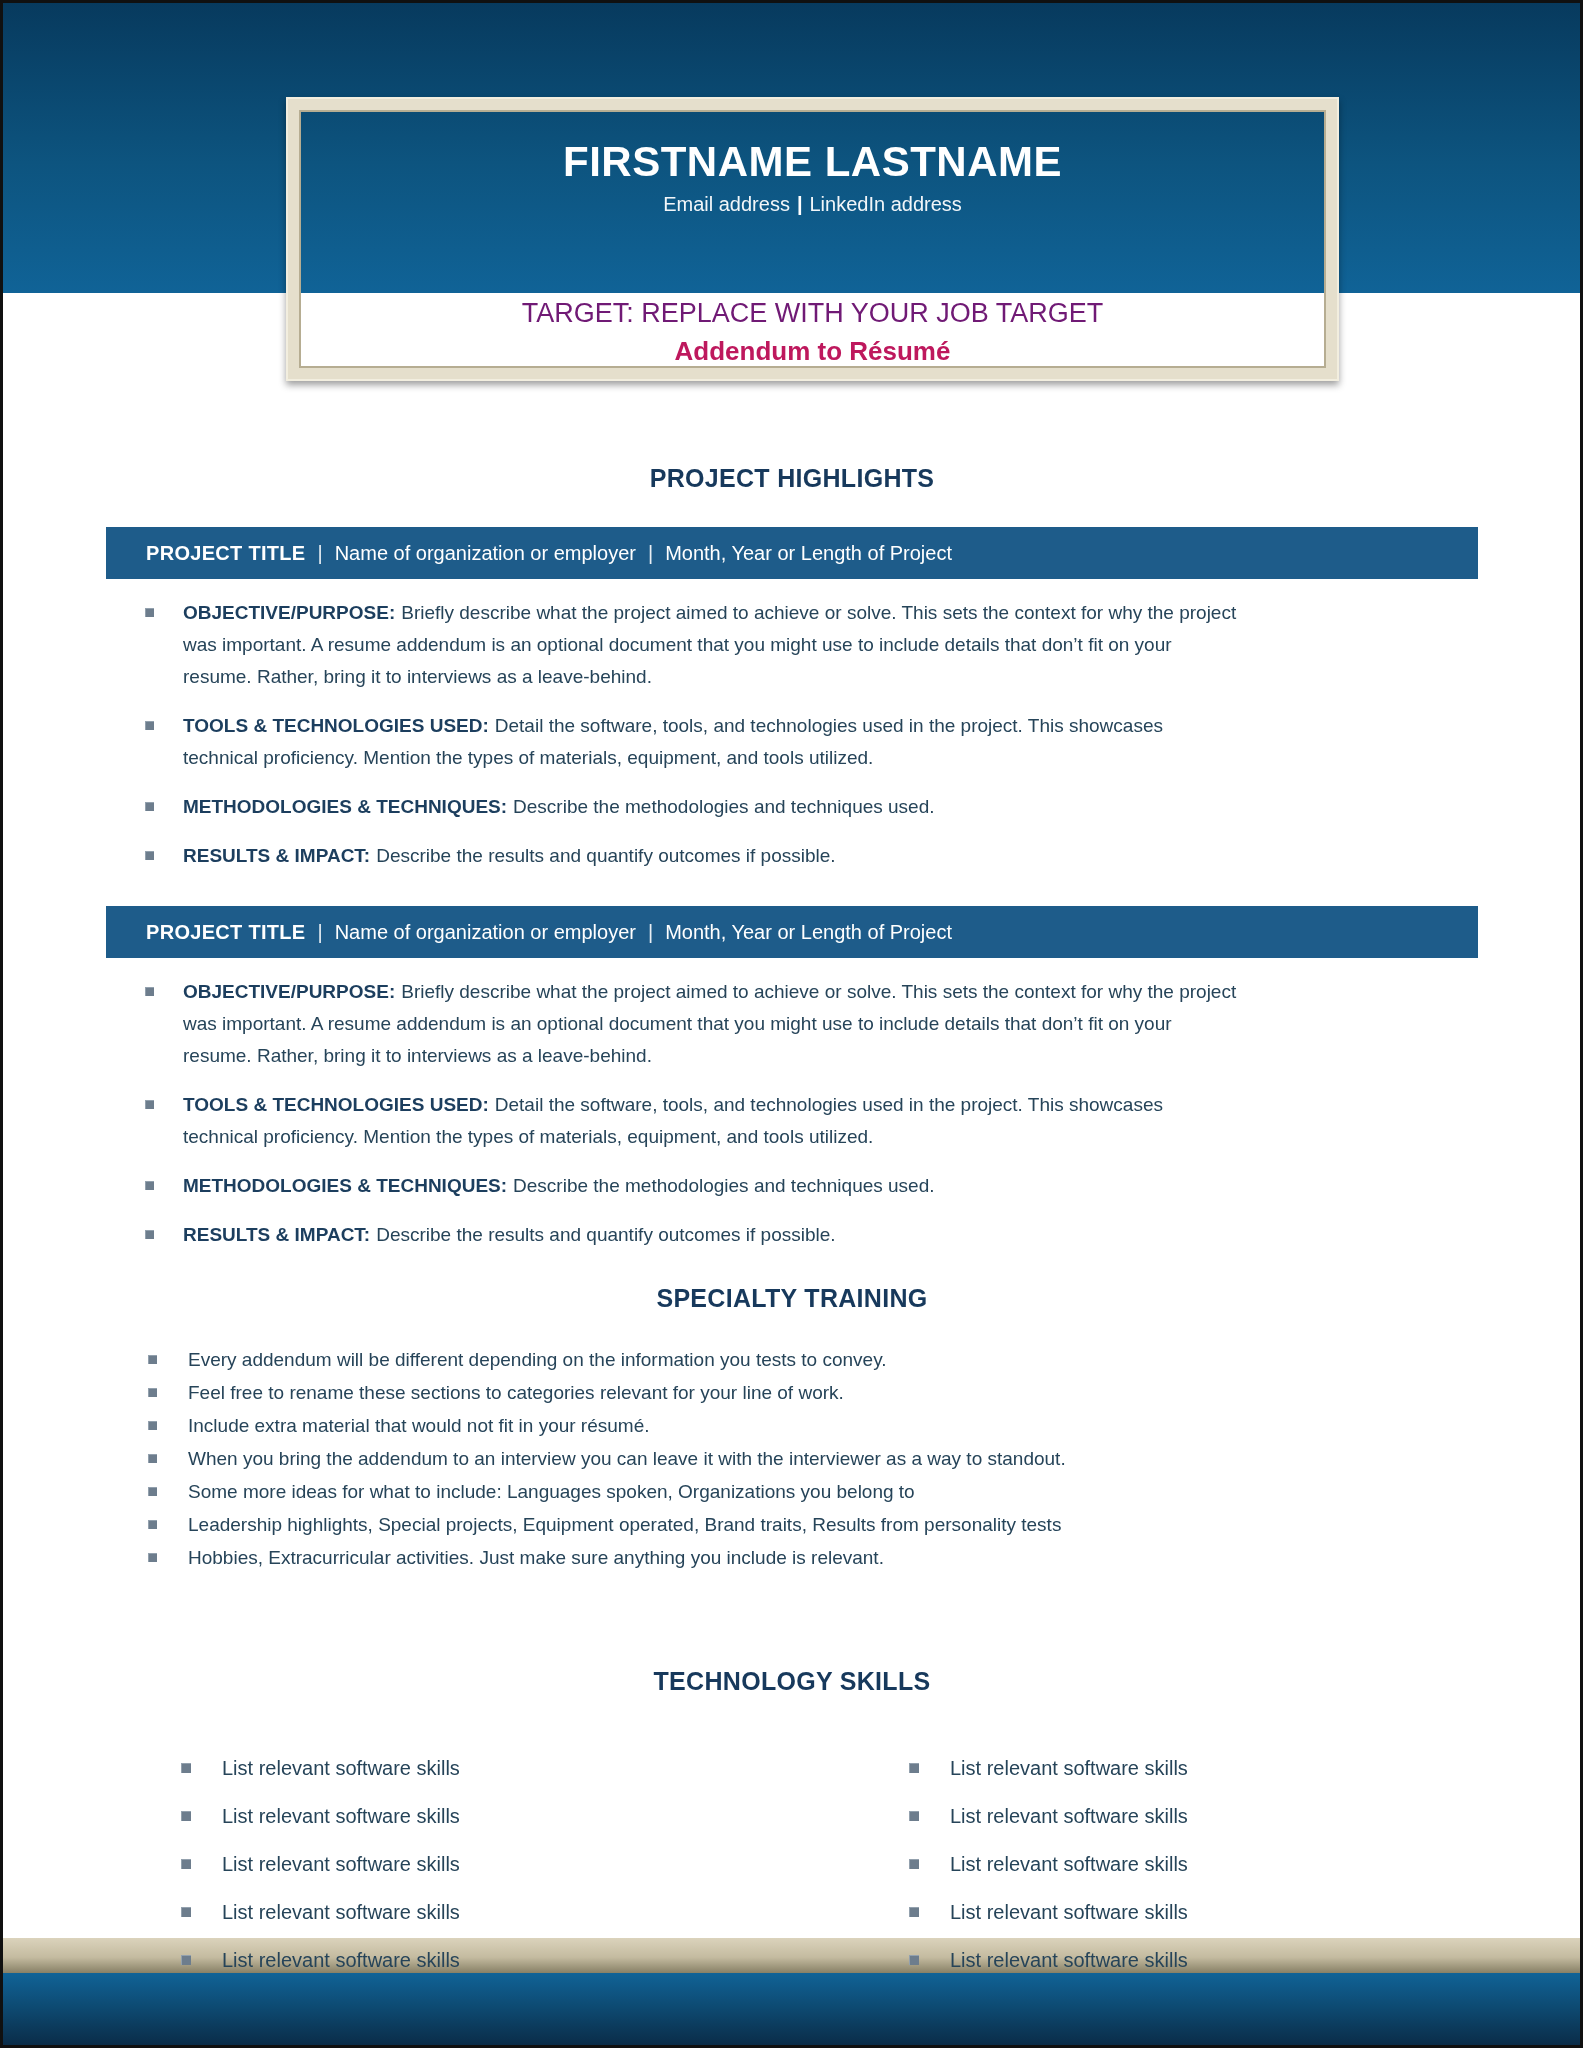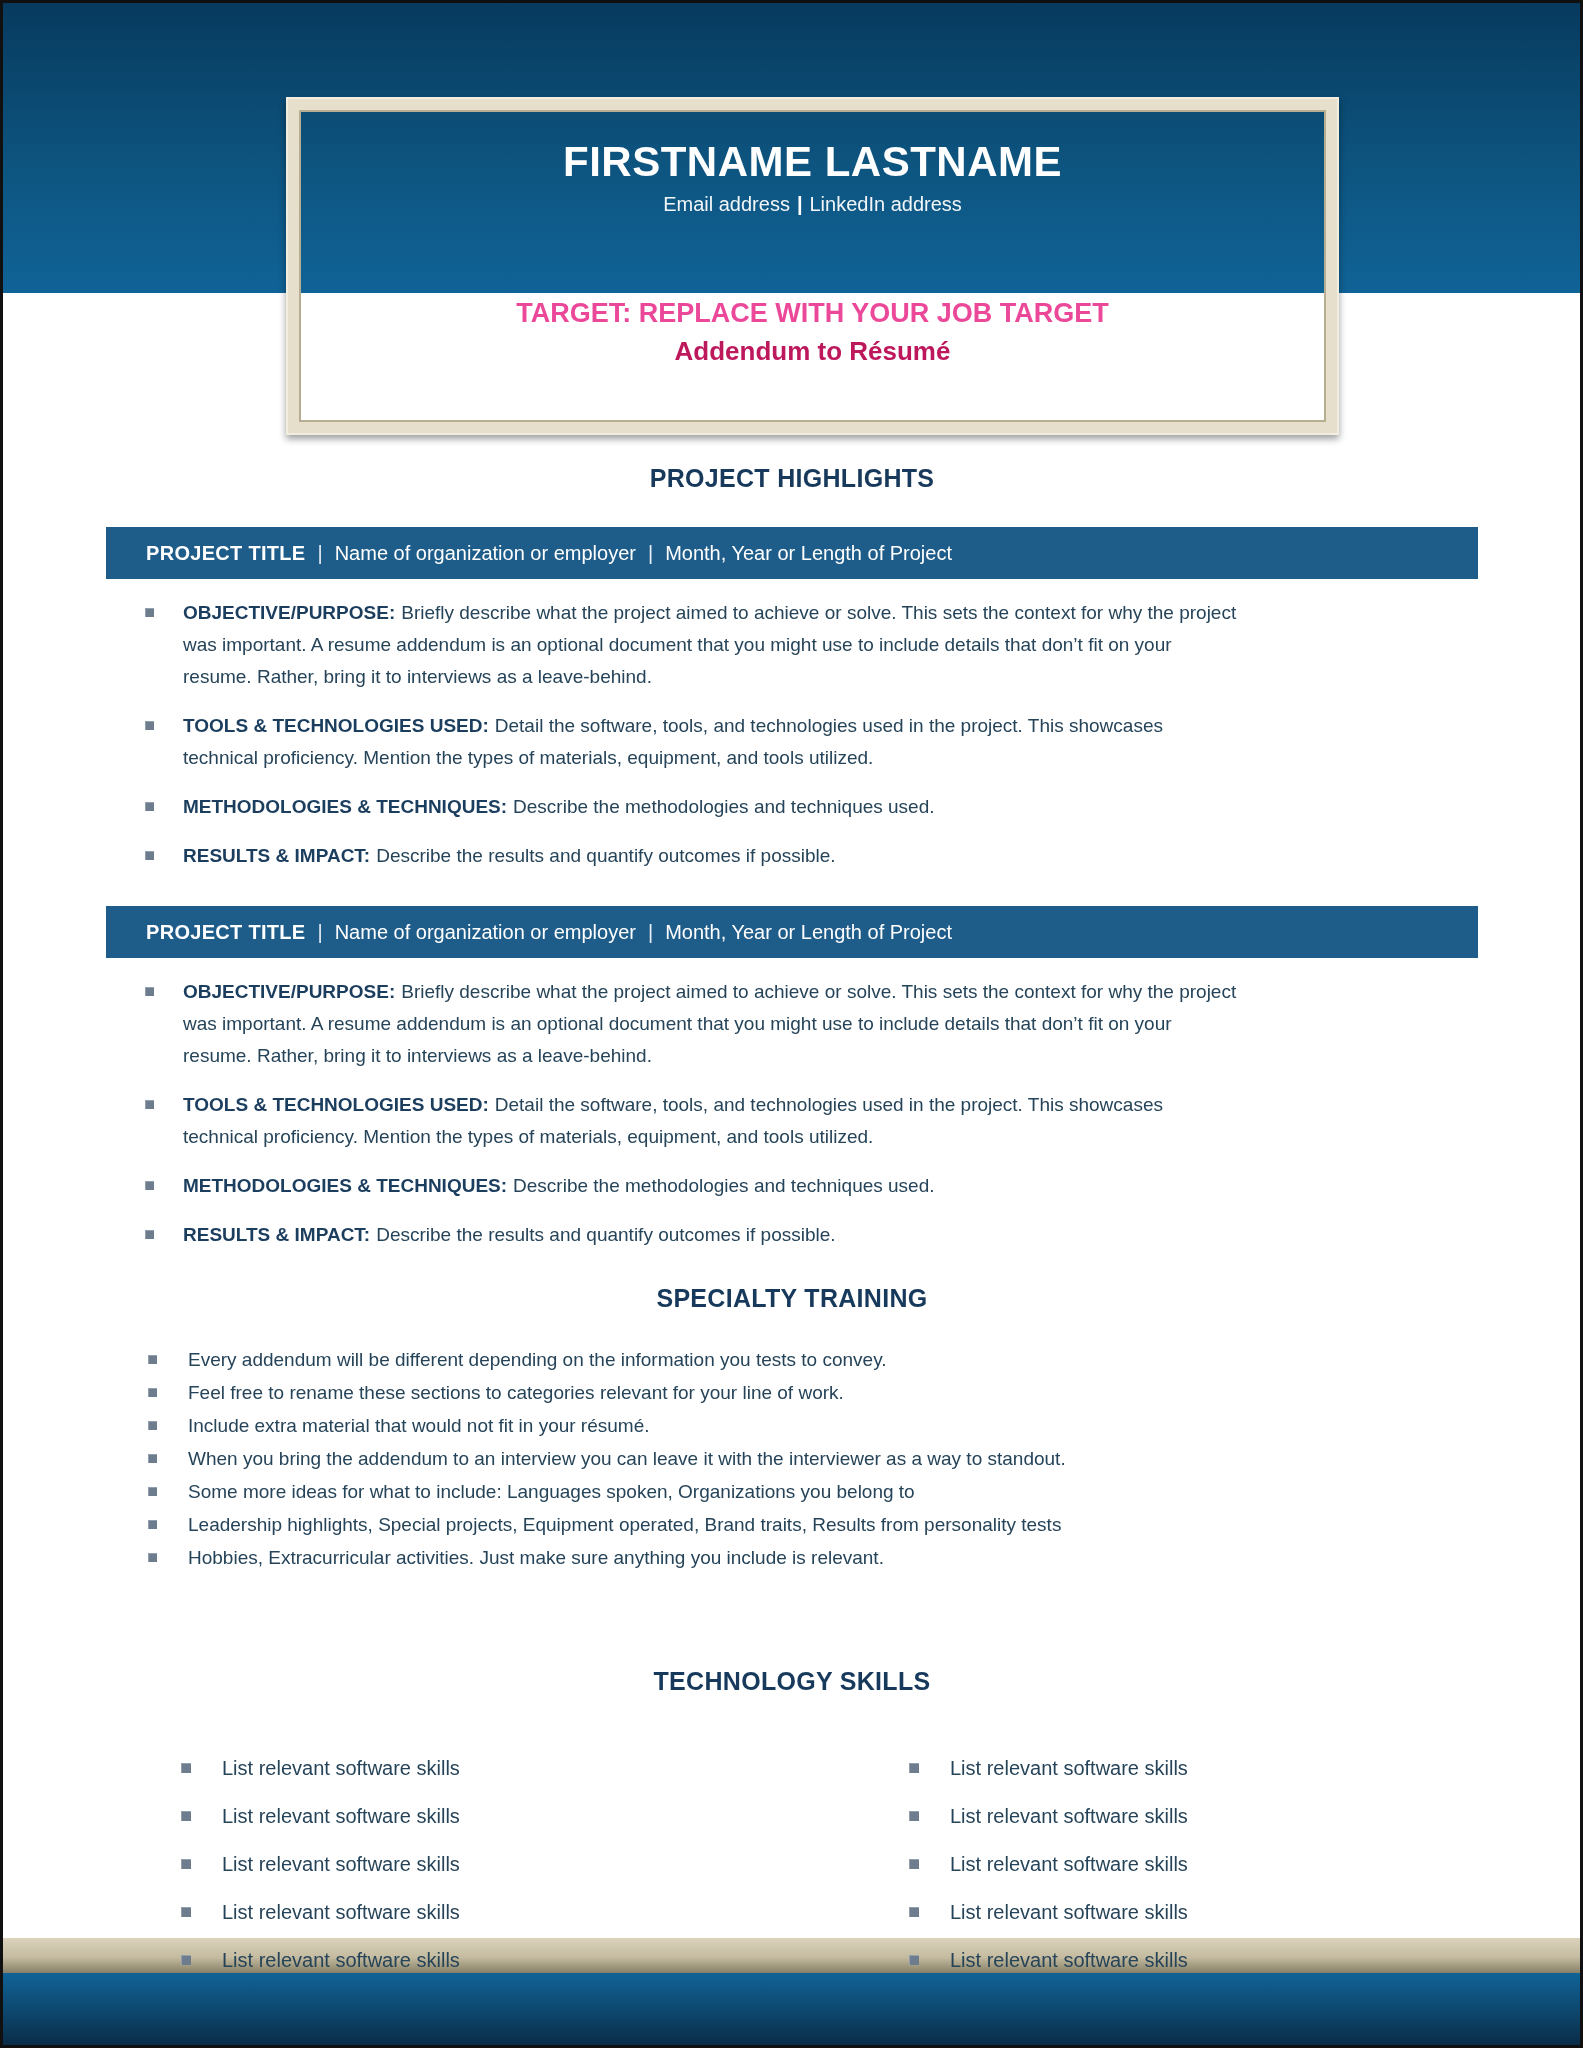--- a/index.html
+++ b/index.html
@@ -22,21 +22,21 @@
   .strip-tan{
     position:absolute;left:0;top:1935px;width:100%;height:35px;
     background:linear-gradient(180deg,#dbd3bc 0%,#c4bba0 55%,#878066 100%);
   }
   .band-bottom{
     position:absolute;left:0;top:1970px;width:100%;height:72px;
     background:linear-gradient(180deg,#106397 0%,#0d466c 55%,#0a2c48 100%);
   }
   
   .frame{
-    position:absolute;left:283px;top:94px;width:1053px;height:338px;
+    position:absolute;left:283px;top:94px;width:1053px;height:284px;
     box-sizing:border-box;
     border:13px solid #e5dfcc;
     box-shadow:0 4px 7px rgba(0,0,0,.38);
     background:transparent;
   }
   .frame::before{ 
     content:"";position:absolute;inset:0;border:2px solid #b6ad92;pointer-events:none;
   }
   .frame::after{ 
     content:"";position:absolute;inset:-13px;border:2px solid #f2eedf;pointer-events:none;
@@ -46,21 +46,21 @@
     margin:26px 0 0 0;
     font-size:42px;font-weight:bold;letter-spacing:.5px;
     line-height:52px;color:#ffffff;
   }
   .contact-line{margin:0;font-size:20px;line-height:32px;color:#f2f6f9;font-weight:normal;}
   .contact-line .sep{font-weight:bold;color:#ffffff;}
   .contact-line.wide .sep{margin:0 16px;}
   .contact-line.narrow .sep{margin:0 7px;}
   .target-title{
     margin:76px 0 0 0;
-    font-size:27px;font-weight:bold;line-height:34px;color:#ec4899;
+    font-size:27px;font-weight:normal;line-height:34px;color:#701a75;
   }
   .target-subtitle{
     margin:6px 0 0 0;
     font-size:26px;font-weight:bold;line-height:30px;color:#be185d;
   }
   
   .content{position:absolute;left:103px;top:460px;width:1372px;}
   .section-title{
     margin:0;text-align:center;
     font-size:25px;font-weight:bold;line-height:30px;color:#17395c;

